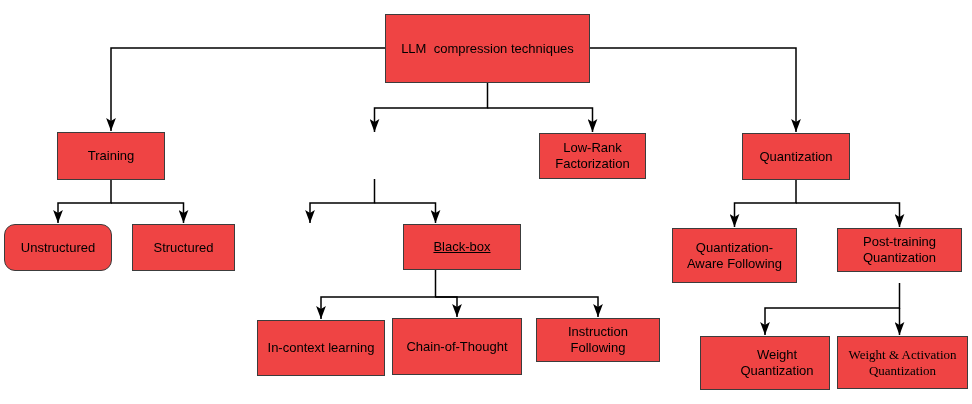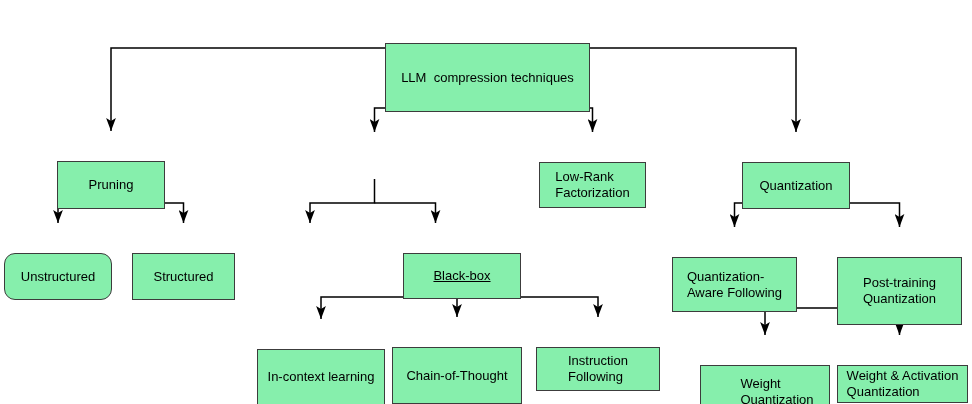--- a/index.html
+++ b/index.html
@@ -15,48 +15,47 @@
   #edges {
     position: absolute;
     top: 0; left: 0;
     width: 972px; height: 404px;
     pointer-events: none;
   }
   .node {
     position: absolute;
     box-sizing: border-box;
     border: 1.6px solid #3c3c3c;
-    background: #86efac;
+    background: #ef4444;
     display: flex;
     align-items: center;
     justify-content: center;
-    text-align: left;
+    text-align: center;
     font-size: 13px;
     line-height: 16px;
     white-space: pre-wrap;
     z-index: 2;
-    margin-top: 29px;
   }
   
   .n-root          { left: 385px; top: 14px;  width: 205px; height: 69px; }
   .n-pruning       { left: 57px;  top: 132px; width: 108px; height: 48px; }
   .n-kd            { left: 322px; top: 133px; width: 105px; height: 46px; }
   .n-lrf           { left: 539px; top: 133px; width: 107px; height: 46px; }
   .n-quant         { left: 742px; top: 133px; width: 108px; height: 47px; }
   .n-unstructured  { left: 4px;   top: 224px; width: 108px; height: 47px; border-radius: 11px; }
   .n-structured    { left: 132px; top: 224px; width: 103px; height: 47px; }
   .n-whitebox      { left: 257px; top: 224px; width: 106px; height: 46px; }
   .n-blackbox      { left: 403px; top: 224px; width: 118px; height: 46px; text-decoration: underline; }
   .n-qat           { left: 672px; top: 228px; width: 125px; height: 55px; }
-  .n-ptq           { left: 837px; top: 228px; width: 125px; height: 68px; }
+  .n-ptq           { left: 837px; top: 228px; width: 125px; height: 44px; }
   .n-icl           { left: 257px; top: 320px; width: 128px; height: 56px; }
   .n-cot           { left: 392px; top: 318px; width: 130px; height: 57px; }
   .n-if            { left: 536px; top: 318px; width: 124px; height: 44px; }
   .n-wq            { left: 700px; top: 336px; width: 130px; height: 54px; padding-left: 24px; }
-  .n-waq           { left: 837px; top: 336px; width: 131px; height: 38px; }
+  .n-waq           { left: 837px; top: 336px; width: 131px; height: 53px; font-family: Liberation Serif, serif; }
   .edge { stroke: #000000; stroke-width: 1.5; fill: none; }
 </style>
 </head>
 <body>
 
 <div id="canvas">
 
   <svg id="edges" width="972" height="404" viewBox="0 0 972 404" xmlns="http://www.w3.org/2000/svg">
     <defs>
       <marker id="arrow" viewBox="0 0 12 9" refX="12" refY="4.5" markerWidth="13" markerHeight="10" markerUnits="userSpaceOnUse" orient="auto">
@@ -75,21 +74,21 @@
     <path class="edge" d="M435.5,297 L457,297 L457,317" marker-end="url(#arrow)"></path>
     <path class="edge" d="M435.5,297 L598,297 L598,317" marker-end="url(#arrow)"></path>
     <path class="edge" d="M796,180 L796,203 L734.5,203 L734.5,227" marker-end="url(#arrow)"></path>
     <path class="edge" d="M796,203 L899.5,203 L899.5,227" marker-end="url(#arrow)"></path>
     <path class="edge" d="M899.5,283 L899.5,308 L765,308 L765,335" marker-end="url(#arrow)"></path>
     <path class="edge" d="M899.5,308 L899.5,335" marker-end="url(#arrow)"></path>
   </svg>
 
   <div class="node n-root">LLM  compression techniques</div>
 
-  <div class="node n-pruning">Pruning</div>
+  <div class="node n-pruning">Training</div>
   <div class="node n-lrf">Low-Rank
 Factorization</div>
   <div class="node n-quant">Quantization</div>
 
   <div class="node n-unstructured">Unstructured</div>
   <div class="node n-structured">Structured</div>
   <div class="node n-blackbox">Black-box</div>
   <div class="node n-qat">Quantization-
 Aware Following</div>
   <div class="node n-ptq">Post-training

